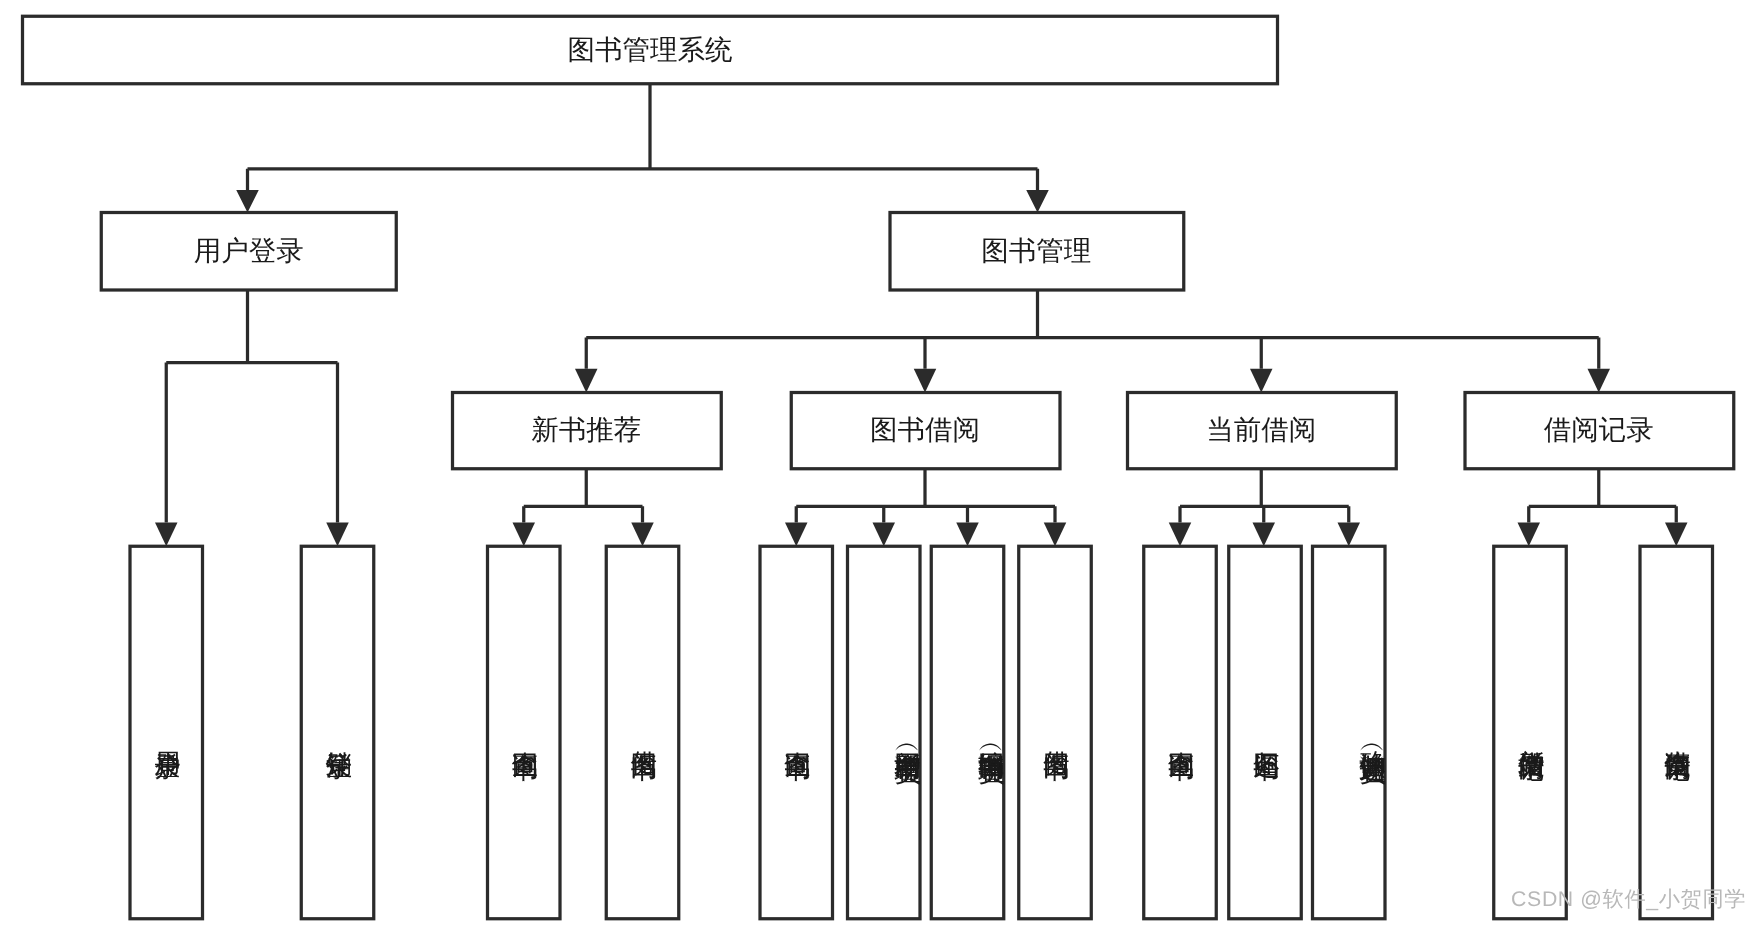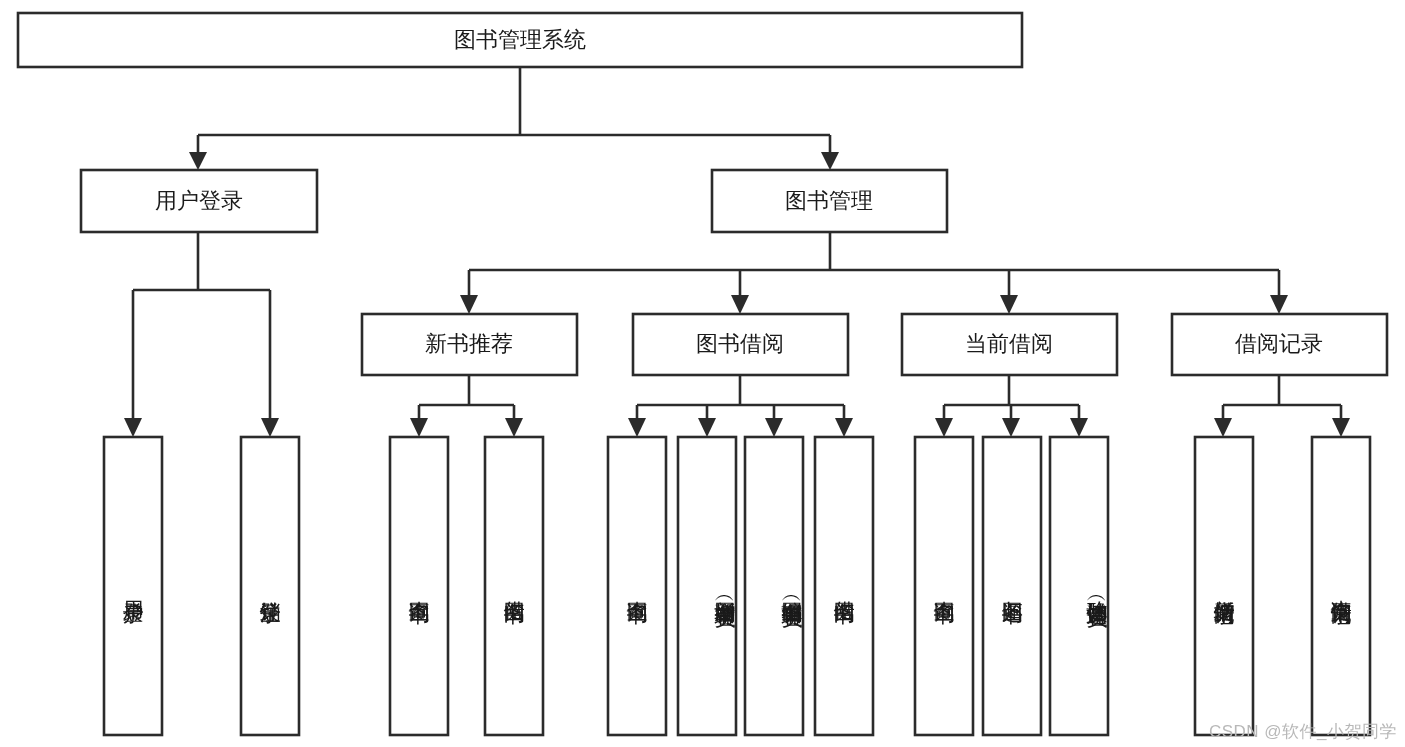--- a/index.html
+++ b/index.html
@@ -76,21 +76,21 @@
     height: 747px;
     pointer-events: none;
   }
   .leaf-cell {
     position: absolute;
     display: block;
   }
   .watermark {
     position: absolute;
     right: 8px;
-    bottom: 4px;
+    bottom: 16px;
     font-family: "Liberation Sans", "DejaVu Sans", sans-serif;
     font-size: 17px;
     color: #b8b8b8;
     letter-spacing: 0.5px;
     white-space: nowrap;
   }
 </style>
 </head>
 <body>
 

